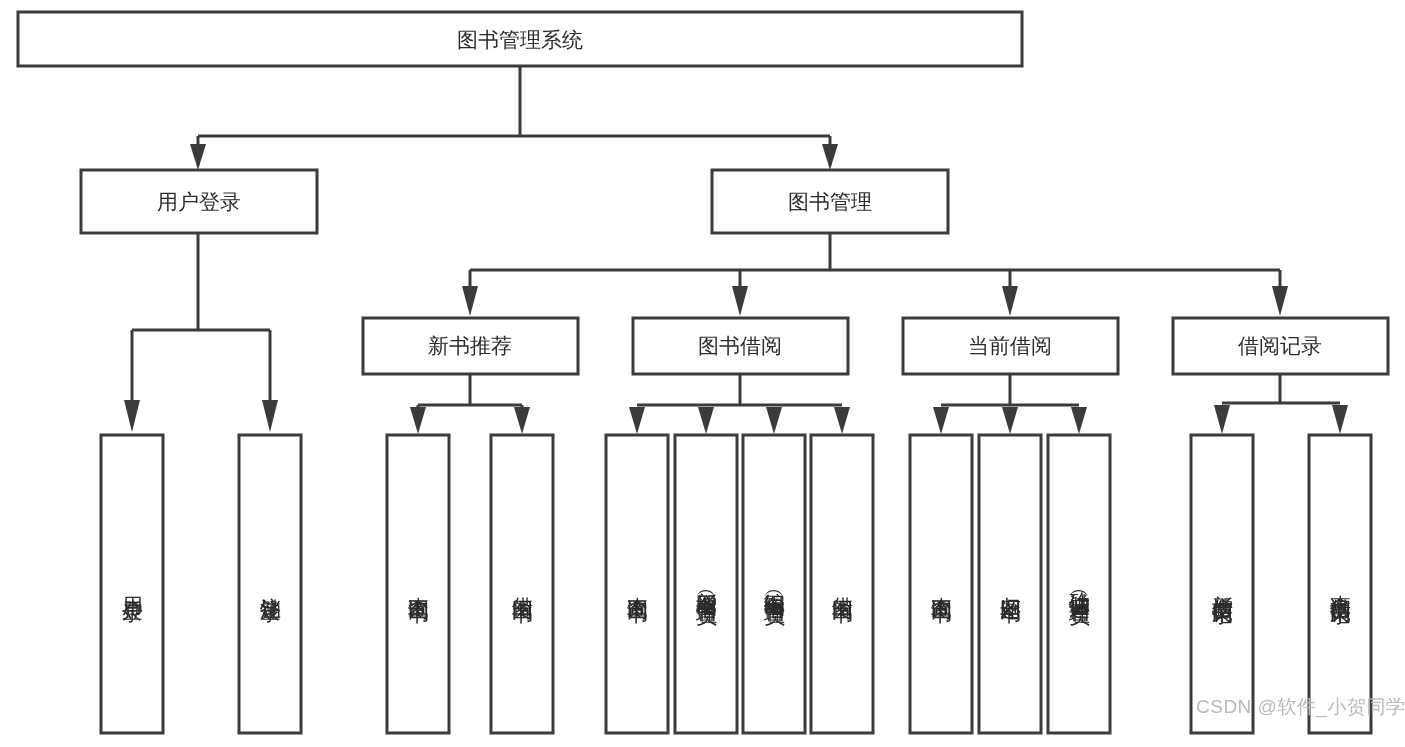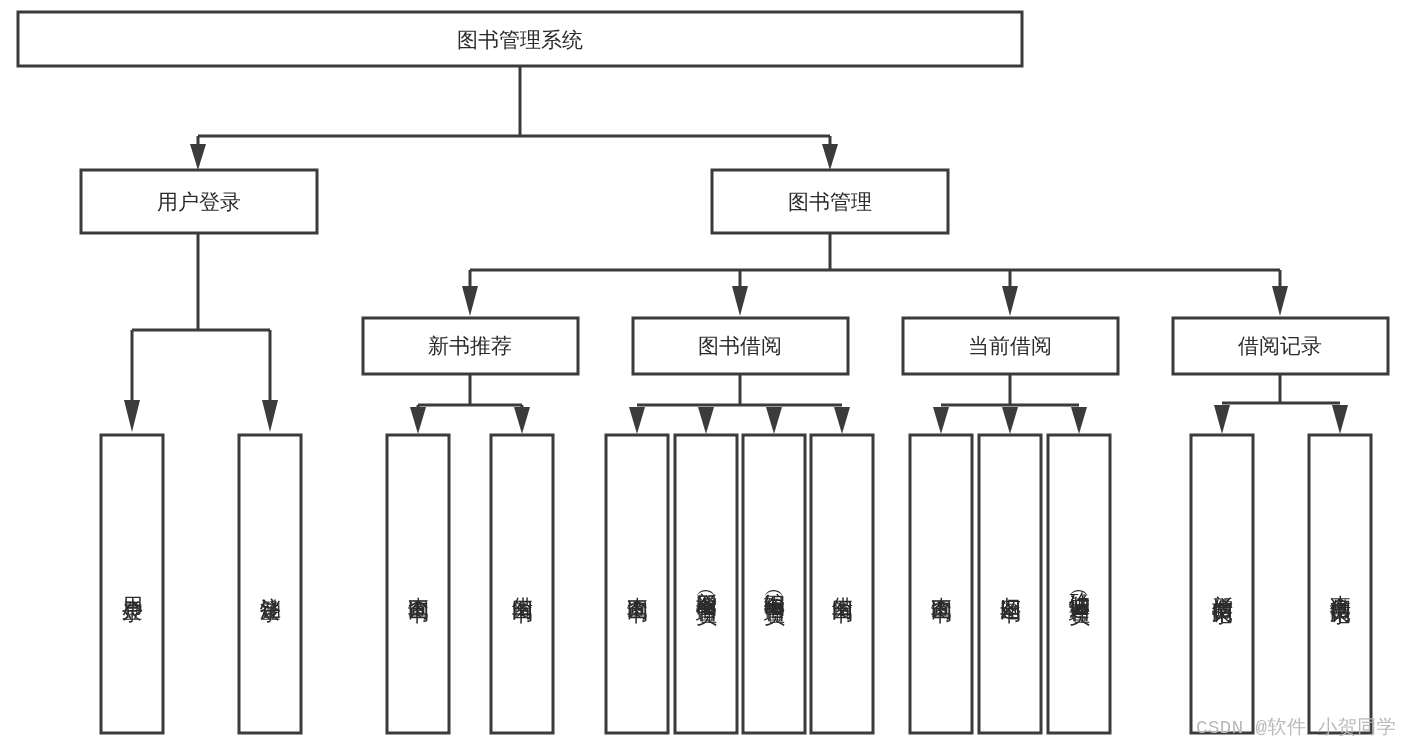--- a/index.html
+++ b/index.html
@@ -214,14 +214,14 @@
   <div class="node-label-v" style="left:743px; top:435px; width:62px; height:298px;">编辑图书（管理员）</div>
   <div class="node-label-v" style="left:811px; top:435px; width:62px; height:298px;">借阅图书</div>
 
   <div class="node-label-v" style="left:910px; top:435px; width:62px; height:298px;">查询图书</div>
   <div class="node-label-v" style="left:979px; top:435px; width:62px; height:298px;">归还图书</div>
   <div class="node-label-v" style="left:1048px; top:435px; width:62px; height:298px;">确认归还（管理员）</div>
 
   <div class="node-label-v" style="left:1191px; top:435px; width:62px; height:298px;">新增借阅记录</div>
   <div class="node-label-v" style="left:1309px; top:435px; width:62px; height:298px;">查询借阅记录</div>
 
-  <div class="watermark" style="left:1196px; top:714px;font-family:Liberation Mono, monospace;">CSDN @软件_小贺同学</div>
+  <div class="watermark" style="left:1196px; top:694px;">CSDN @软件_小贺同学</div>
 </div>
 
 </body></html>

